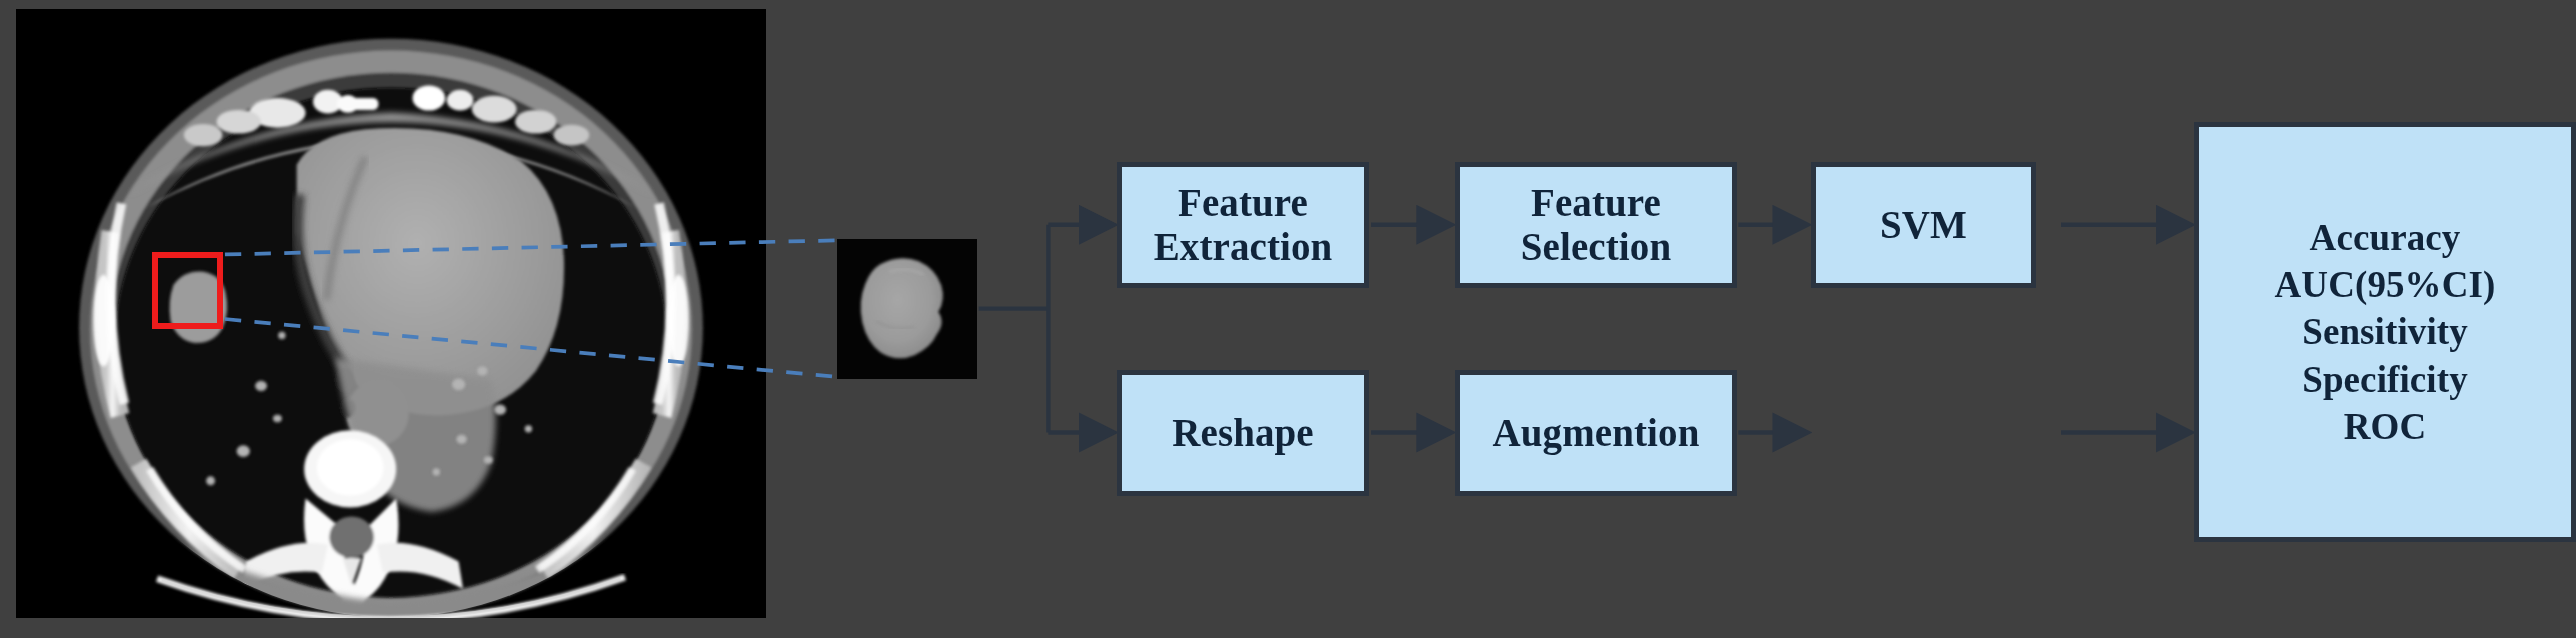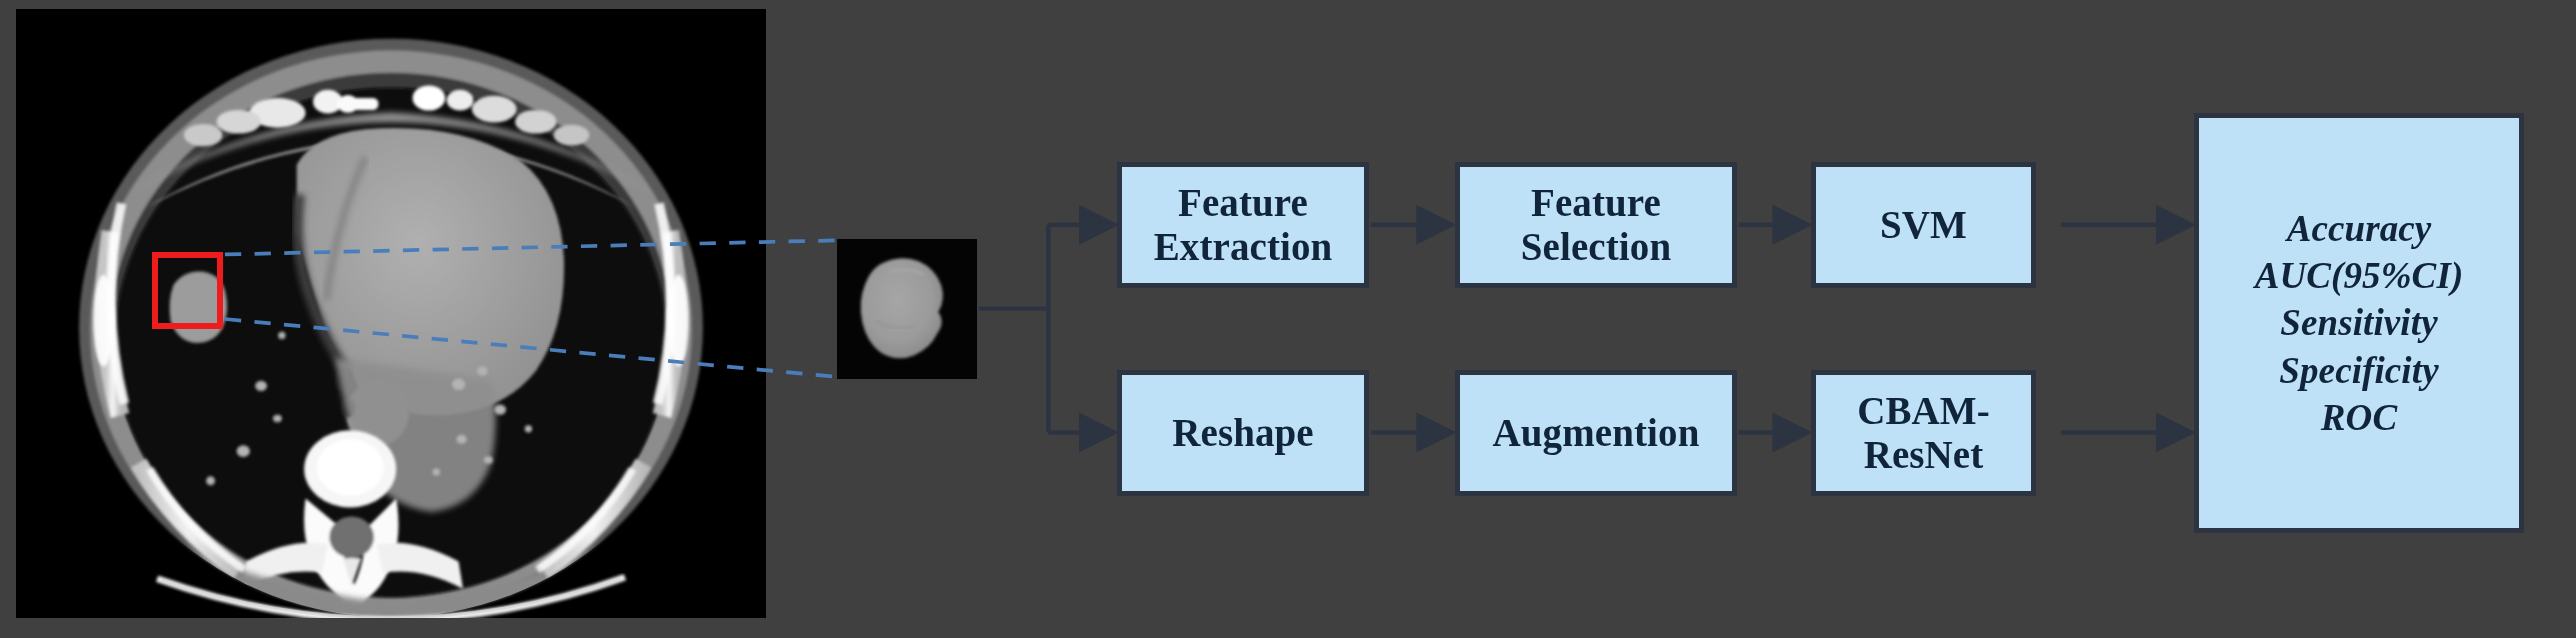--- a/index.html
+++ b/index.html
@@ -83,26 +83,25 @@
 
   .col-1 { left: 1117px; width: 252px; }
   .col-2 { left: 1455px; width: 282px; }
   .col-3 { left: 1811px; width: 225px; }
 
   .fs-stage { font-size: 39px; }
 
   #results-box {
     position: absolute;
     left: 2194px;
-    top: 113px;
-    width: 330px;
+    top: 122px;
+    width: 382px;
     height: 420px;
     font-size: 37px;
     line-height: 1.28;
-    font-style: italic;
   }
 
   
   #connectors {
     position: absolute;
     left: 0; top: 0;
     width: 2576px; height: 638px;
     pointer-events: none;
   }
 </style>
@@ -328,24 +327,20 @@
   <div class="fbox row-top col-3 fs-stage">
     <span>SVM</span>
   </div>
 
   <div class="fbox row-bottom col-2 fs-stage">
     <span>Augmention</span>
   </div>
   <div class="fbox row-bottom col-1 fs-stage">
     <span>Reshape</span>
   </div>
-  <div class="fbox row-bottom col-3 fs-stage">
-    <span>CBAM-
-ResNet</span>
-  </div>
 
   <div id="results-box" class="fbox">
     <span>Accuracy
 AUC(95%CI)
 Sensitivity
 Specificity
 ROC</span>
   </div>
 
 </div>

